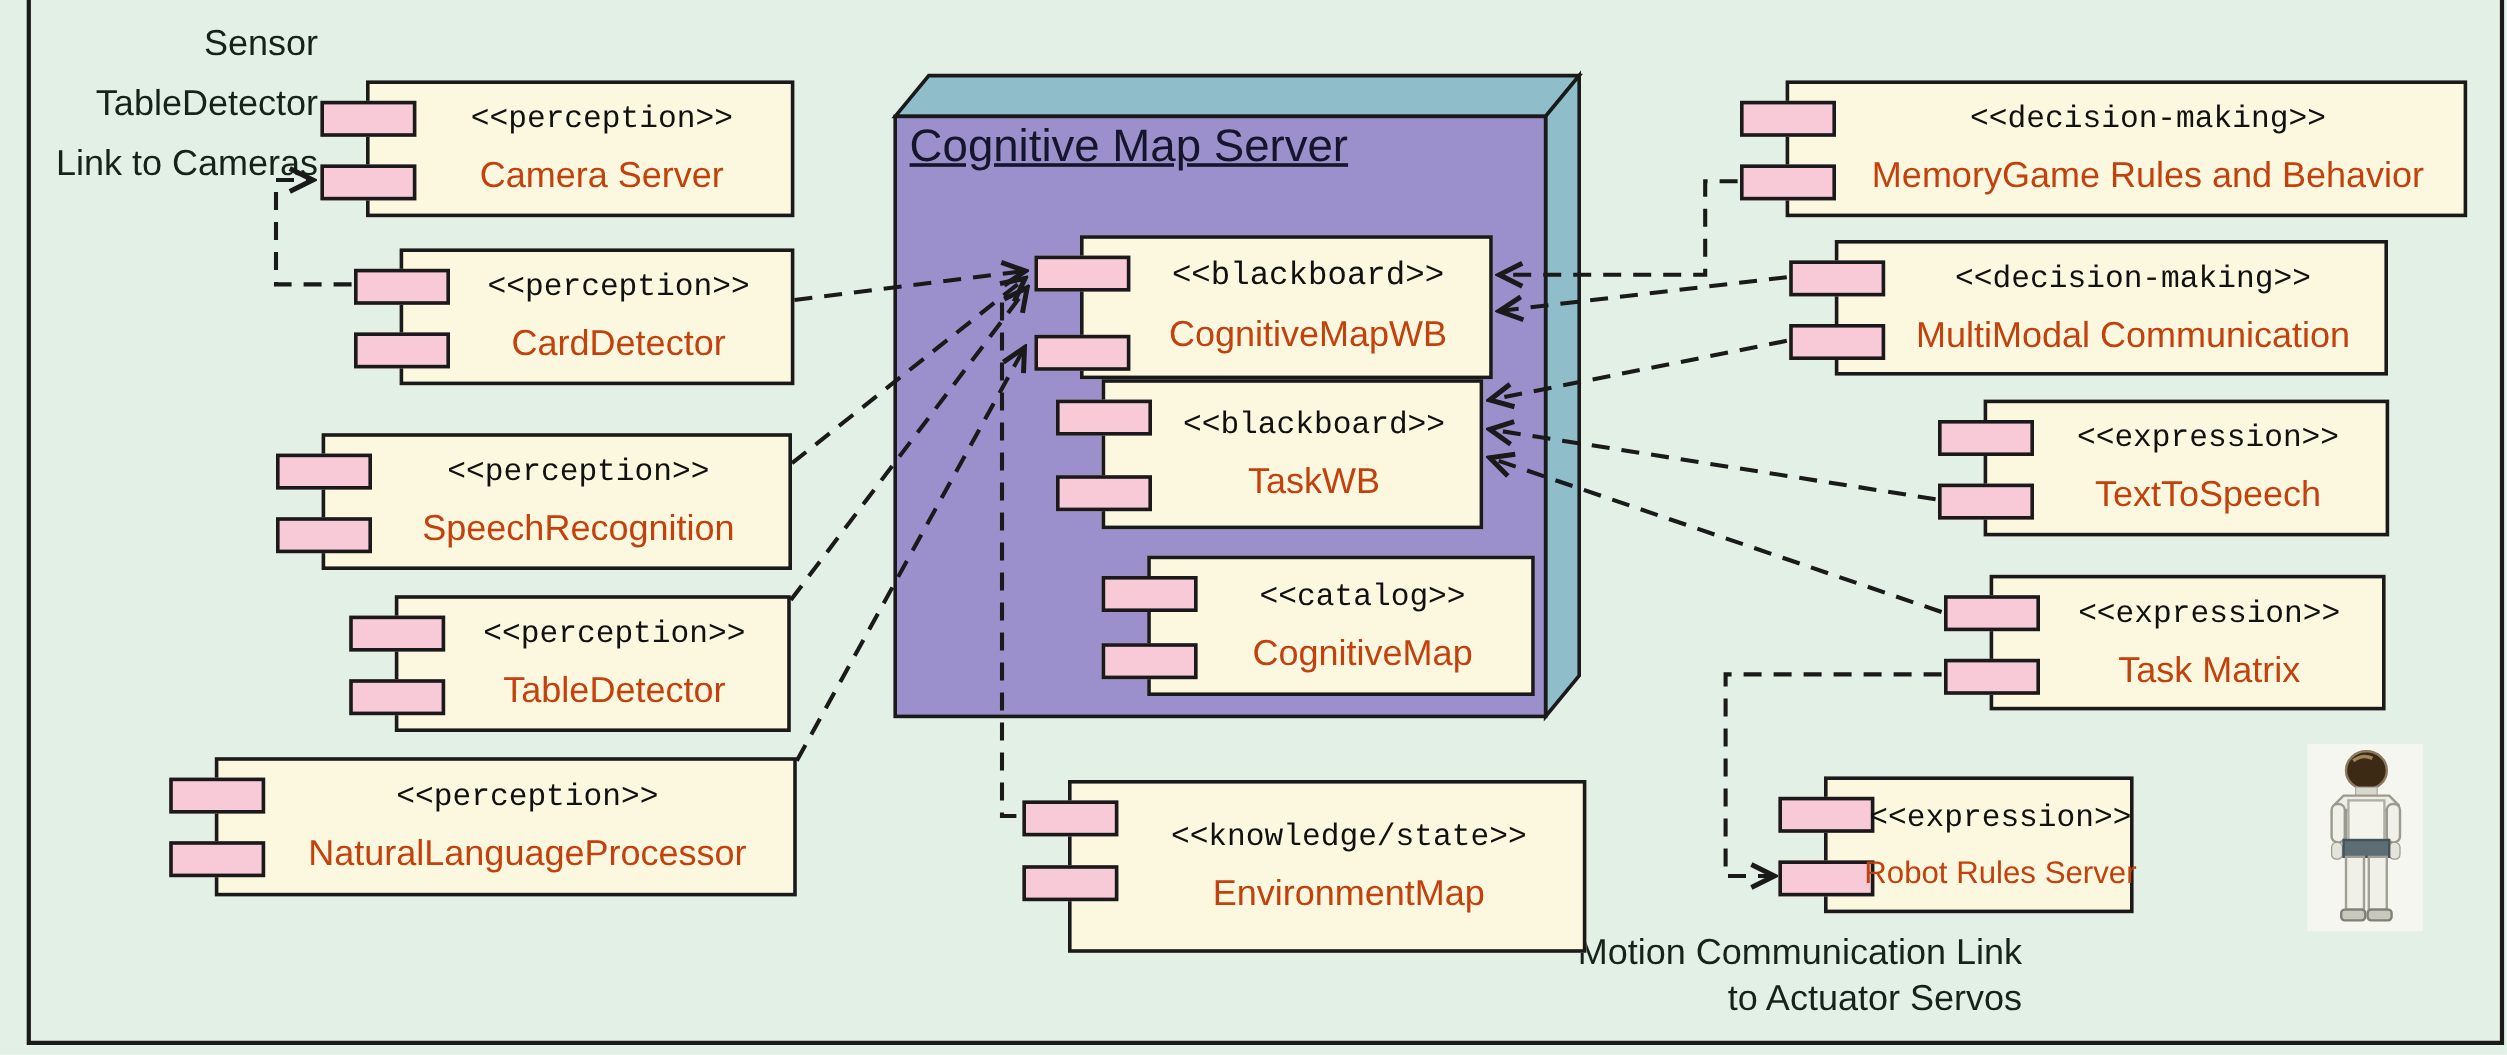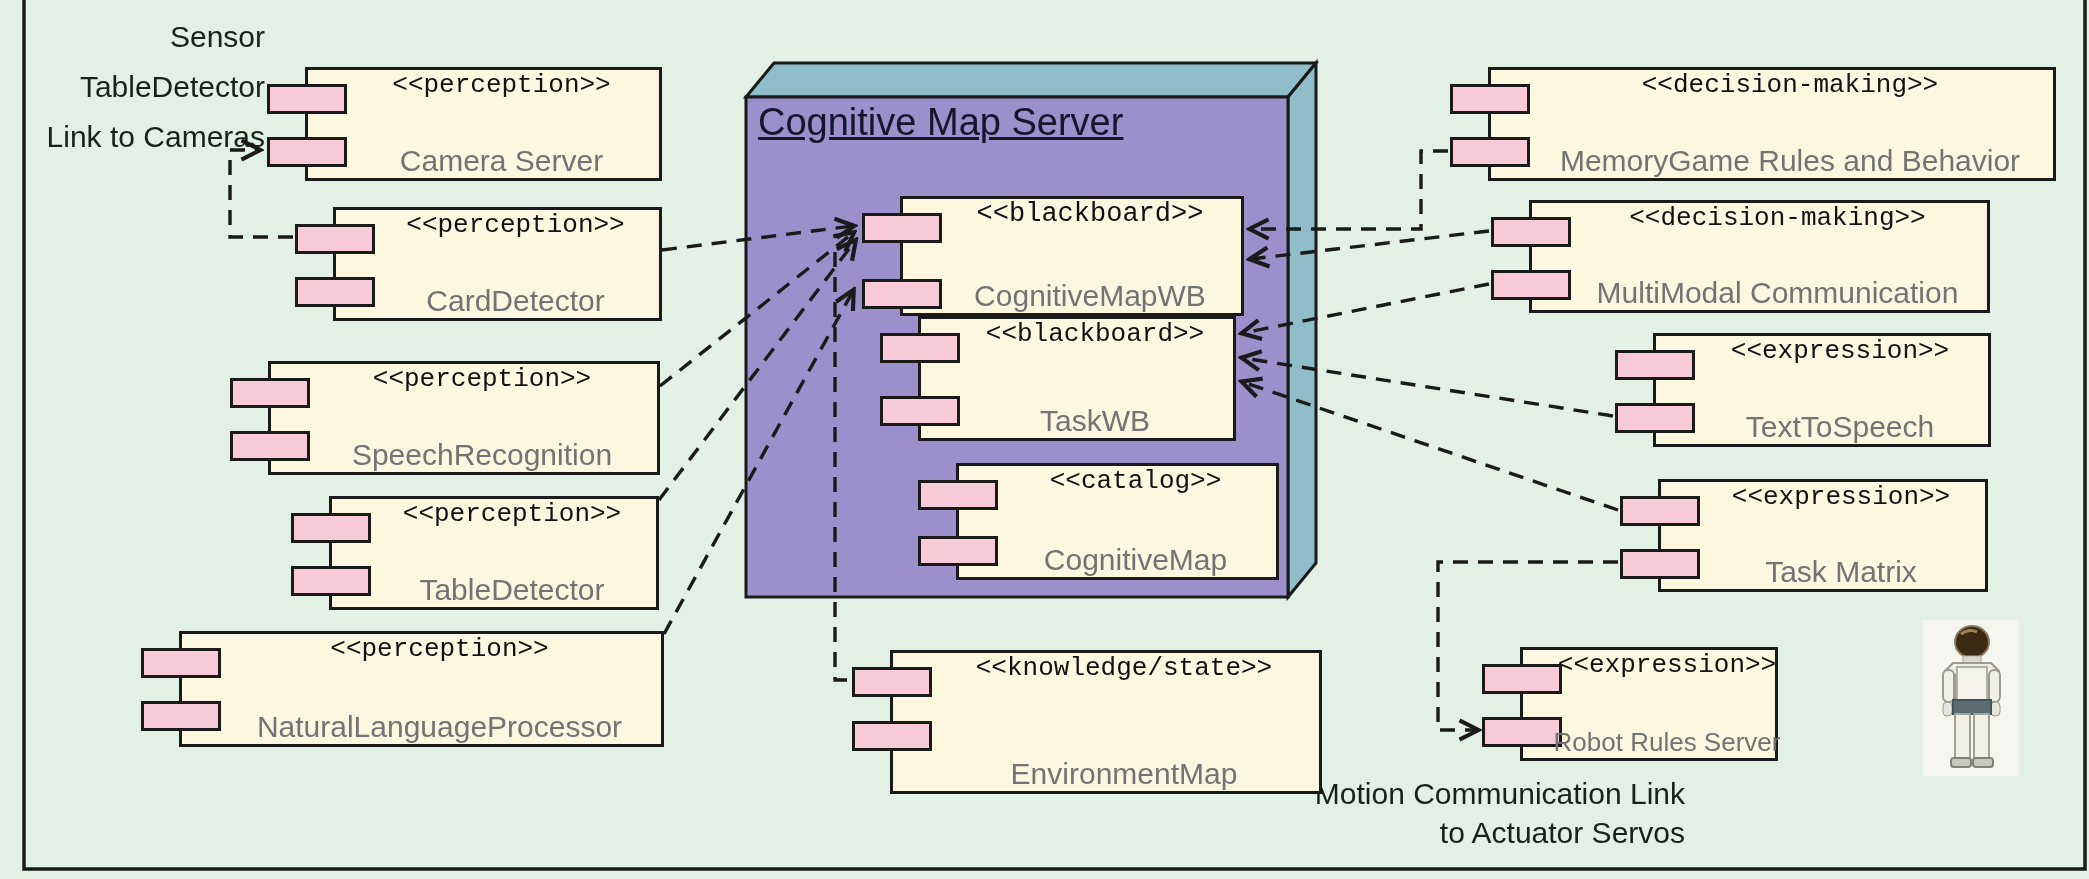--- a/index.html
+++ b/index.html
@@ -8,25 +8,25 @@
   #canvas{position:relative;width:2089px;height:879px;background:#e2f0e5;}
   svg.layer{position:absolute;left:0;top:0;width:2089px;height:879px;}
   #bg-layer{z-index:0;}
   #conn-layer{z-index:5;pointer-events:none;}
   .comp{position:absolute;background:#fcf8e0;border:3px solid #1a1a1a;
         box-sizing:border-box;z-index:2;}
   .port{position:absolute;left:-41px;width:80px;height:30px;background:#f8c9d6;
         border:3px solid #1a1a1a;box-sizing:border-box;}
   .port.p1{top:14px;} .port.p2{top:67px;}
   .comp-text{position:absolute;left:0;top:0;right:0;bottom:0;display:flex;
-             flex-direction:column;align-items:center;justify-content:space-between;
+             flex-direction:column;align-items:center;justify-content:center;
              gap:16px;padding-left:36px;}
   .stereo{font-family:"Liberation Mono","DejaVu Sans Mono",monospace;
           font-size:26px;color:#111;white-space:nowrap;}
-  .cname{font-size:30px;color:#737373;white-space:nowrap;}
+  .cname{font-size:30px;color:#c2410c;white-space:nowrap;}
   .freelabel{position:absolute;text-align:right;font-size:30px;color:#15231a;
              line-height:50px;z-index:1;}
   #motion-label{line-height:39px;}
   #server-title{position:absolute;left:758px;top:101px;font-size:38px;
                 color:#15152c;text-decoration:underline;z-index:2;}
   #robot-photo{position:absolute;left:1923px;top:620px;width:96px;height:156px;
                background:#f6f6f1;z-index:2;}
 </style>
 </head>
 <body>

